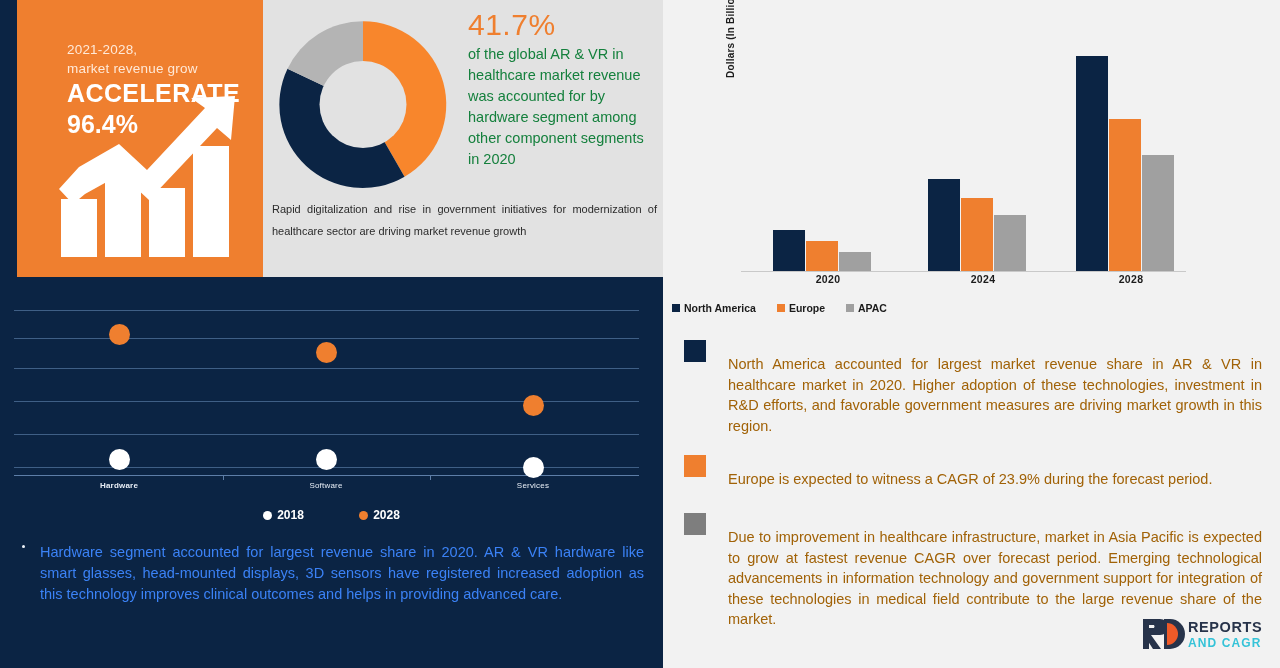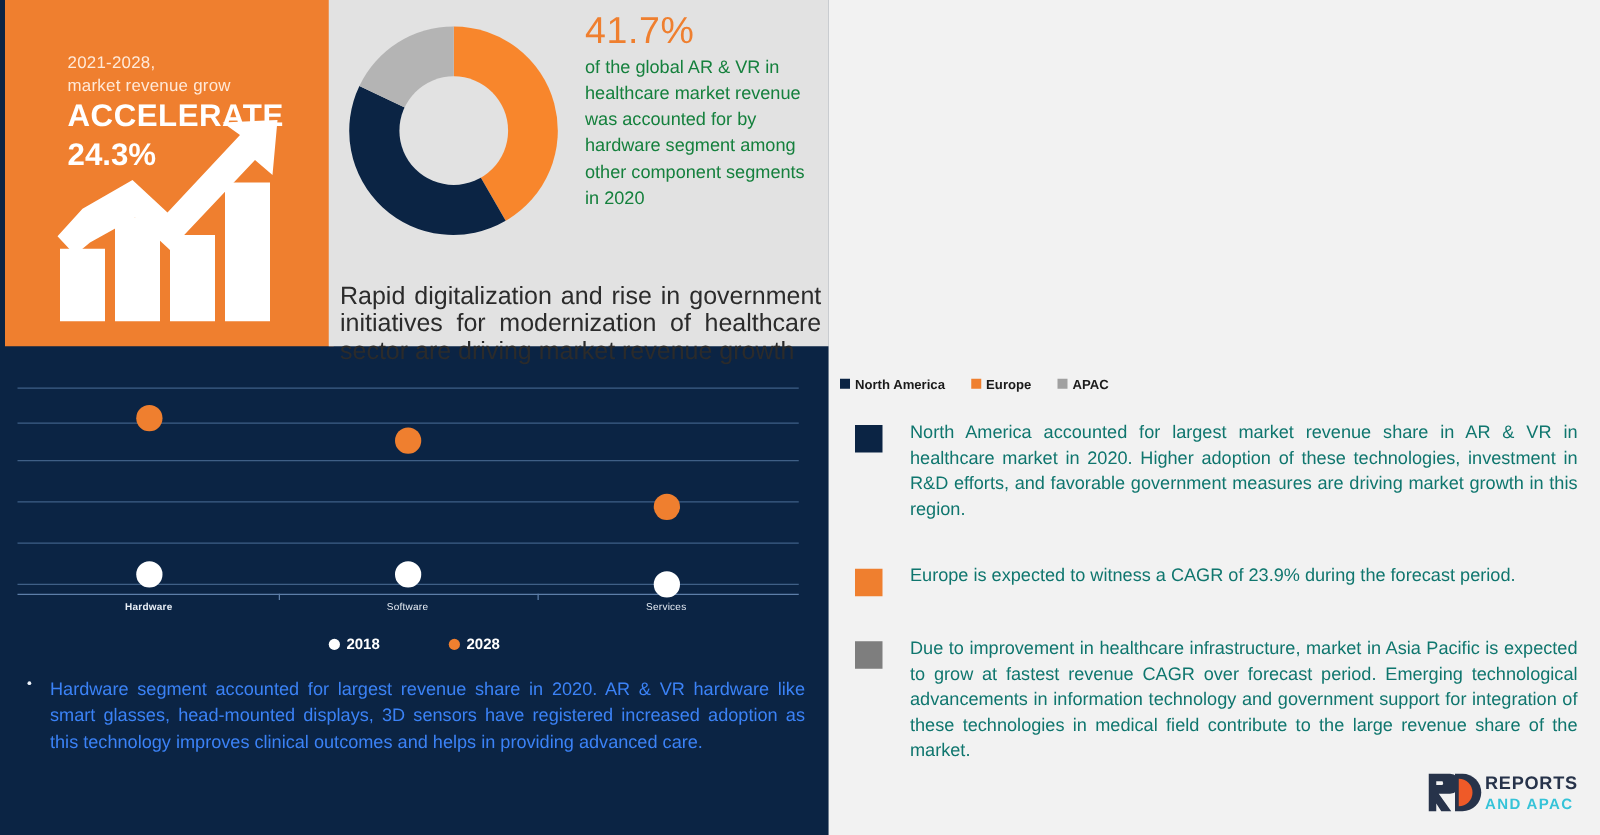--- a/index.html
+++ b/index.html
@@ -13,21 +13,21 @@
 
   
   #left-col {
     position: absolute; left: 0; top: 0;
     width: 663px; height: 668px;
     background: #0b2444;
   }
 
   
   #orange-panel {
-    position: absolute; left: 4px; top: 0;
+    position: absolute; left: 17px; top: 0;
     width: 263px; height: 277px;
     background: #ef7f2f;
     color: #ffffff;
   }
   #orange-text { position: absolute; left: 50px; top: 40px; width: 200px; }
   .ot-line1 { font-size: 13.5px; letter-spacing: .2px; line-height: 19px; color: #ffe9d8; }
   .ot-line2 { font-size: 13.5px; letter-spacing: .2px; line-height: 19px; color: #ffe9d8; }
   .ot-accel { font-size: 25px; font-weight: bold; letter-spacing: .4px; line-height: 31px; color:#ffffff; }
   .ot-cagr  { font-size: 14px; line-height: 20px; color: #ffe9d8; }
   .ot-pct   { font-size: 25px; font-weight: bold; line-height: 30px; color: #ffffff; }
@@ -38,22 +38,22 @@
     position: absolute; left: 263px; top: 0;
     width: 400px; height: 277px;
     background: #e2e2e2;
   }
   #donut-wrap { position: absolute; left: 2px; top: 12px; }
   #pct-block { position: absolute; left: 205px; top: 6px; width: 190px; }
   .pct-value { font-size: 30px; color: #ef7f2f; font-weight: normal; line-height: 38px; letter-spacing: .5px; }
   .pct-desc  { font-size: 14.5px; color: #15803d; line-height: 21px; }
   #gray-note {
     position: absolute; left: 9px; top: 198px; width: 385px;
-    font-size: 20px; color: #2b2b2b; line-height: 22px;
-    text-align: justify; text-align-last: left; margin-top: 28px;
+    font-size: 11px; color: #2b2b2b; line-height: 22px;
+    text-align: justify; text-align-last: left;
   }
 
   
   #dotplot { position: absolute; left: 0; top: 277px; width: 663px; height: 253px; }
   .gridline { position: absolute; left: 14px; width: 625px; height: 1px; background: #3f5f86; }
   .axisline { position: absolute; left: 14px; width: 625px; height: 1px; background: #5d7ea8; }
   .tickmark { position: absolute; width: 1px; height: 5px; background: #5d7ea8; }
   .dot { position: absolute; width: 21px; height: 21px; border-radius: 50%; }
   .dot-2018 { background: #ffffff; }
   .dot-2028 { background: #ef7f2f; }
@@ -129,43 +129,43 @@
   .rbullet { position: absolute; left: 21px; width: 578px; }
   .rbullet .chip {
     position: absolute; left: 0; top: 4px;
     width: 22px; height: 22px;
   }
   .chip-na { background: #0b2444; }
   .chip-eu { background: #ef7f2f; }
   .chip-ap { background: #7e7e7e; }
   .rbullet .rtxt {
     display: block; margin-left: 44px;
-    font-size: 14.5px; line-height: 20.5px; color: #0f766e;
-    text-align: justify; text-align-last: left;
+    font-size: 14.5px; line-height: 20.5px; color: #a16207;
+    text-align: justify; text-align-last: left; margin-top: 18px;
   }
 
   
   #logo { position: absolute; left: 478px; top: 617px; width: 135px; height: 40px; }
   #logo-text { position: absolute; left: 47px; top: 2px; }
   .logo-r1 { font-size: 14.5px; font-weight: bold; color: #27334a; letter-spacing: .6px; line-height: 17px; }
   .logo-r2 { font-size: 12px; font-weight: bold; color: #35c3d8; letter-spacing: 1.1px; line-height: 14px; }
 </style>
 </head>
 <body>
 
 <div id="page">
 
   <div id="left-col">
 
     <div id="orange-panel">
       <div id="orange-text">
         <div class="ot-line1">2021-2028,</div>
         <div class="ot-line2">market revenue grow</div>
         <div class="ot-accel">ACCELERATE</div>
-        <div class="ot-pct">24.3%</div>
+        <div class="ot-pct">96.4%</div>
       </div>
       <div id="growth-icon">
         <svg width="190" height="165" viewBox="0 0 190 165" aria-hidden="true">
 
           <rect x="6" y="103" width="36" height="58" fill="#ffffff"></rect>
           <rect x="50" y="78" width="36" height="83" fill="#ffffff"></rect>
           <rect x="94" y="92" width="36" height="69" fill="#ffffff"></rect>
           <rect x="138" y="50" width="36" height="111" fill="#ffffff"></rect>
 
           <path d="M4 93 L24 71 L64 48 L92 74 L150 12 L136 2 L180 0 L176 44 L162 32 L94 104 L66 78 L30 98 L18 108 Z" fill="#ffffff"></path>
@@ -227,20 +227,47 @@
     </div>
 
     <div id="left-bullet">
       <span class="bdot"></span>
       <span class="btxt">Hardware segment accounted for largest revenue share in 2020. AR &amp; VR hardware like smart glasses, head-mounted displays, 3D sensors have registered increased adoption as this technology improves clinical outcomes and helps in providing advanced care.</span>
     </div>
   </div>
 
   <div id="right-col">
 
+    <div id="barchart">
+      <div id="ylabel">Dollars (In Billion)</div>
+
+      <div class="bargroup" style="left:110px; width:110px; top:56px;">
+        <div class="bar bar-na" style="left:0px;  width:32px; height:41px;"></div>
+        <div class="bar bar-eu" style="left:33px; width:32px; height:30px;"></div>
+        <div class="bar bar-ap" style="left:66px; width:32px; height:19px;"></div>
+      </div>
+
+      <div class="bargroup" style="left:265px; width:110px; top:56px;">
+        <div class="bar bar-na" style="left:0px;  width:32px; height:92px;"></div>
+        <div class="bar bar-eu" style="left:33px; width:32px; height:73px;"></div>
+        <div class="bar bar-ap" style="left:66px; width:32px; height:56px;"></div>
+      </div>
+
+      <div class="bargroup" style="left:413px; width:110px; top:56px;">
+        <div class="bar bar-na" style="left:0px;  width:32px; height:215px;"></div>
+        <div class="bar bar-eu" style="left:33px; width:32px; height:152px;"></div>
+        <div class="bar bar-ap" style="left:66px; width:32px; height:116px;"></div>
+      </div>
+
+      <div id="baseline"></div>
+
+      <span class="xlabel" style="left:125px;">2020</span>
+      <span class="xlabel" style="left:280px;">2024</span>
+      <span class="xlabel" style="left:428px;">2028</span>
+    </div>
 
     <div id="bar-legend">
       <span class="lg">
         <span class="sw swb-na"></span><span>North America</span>
       </span>
       <span class="lg">
         <span class="sw swb-eu"></span><span>Europe</span>
       </span>
       <span class="lg">
         <span class="sw swb-ap"></span><span>APAC</span>
@@ -263,17 +290,17 @@
     </div>
 
     <div id="logo">
       <svg width="46" height="34" viewBox="0 0 46 34" aria-hidden="true">
         <path d="M2 2 H19 A8 8 0 0 1 19 18 H10 L20 32 H12 L3 18 H8 V11 H13 A2.5 2.5 0 0 0 13 8 H8 V32 H2 Z" fill="#27334a"></path>
         <path d="M23 2 H29 A15 15 0 0 1 29 32 H23 Z" fill="#27334a"></path>
         <path d="M26 6 A11 11 0 0 1 26 28 Z" fill="#ef5a28"></path>
       </svg>
       <div id="logo-text">
         <div class="logo-r1">REPORTS</div>
-        <div class="logo-r2">AND APAC</div>
+        <div class="logo-r2">AND CAGR</div>
       </div>
     </div>
   </div>
 </div>
 
 </body></html>

